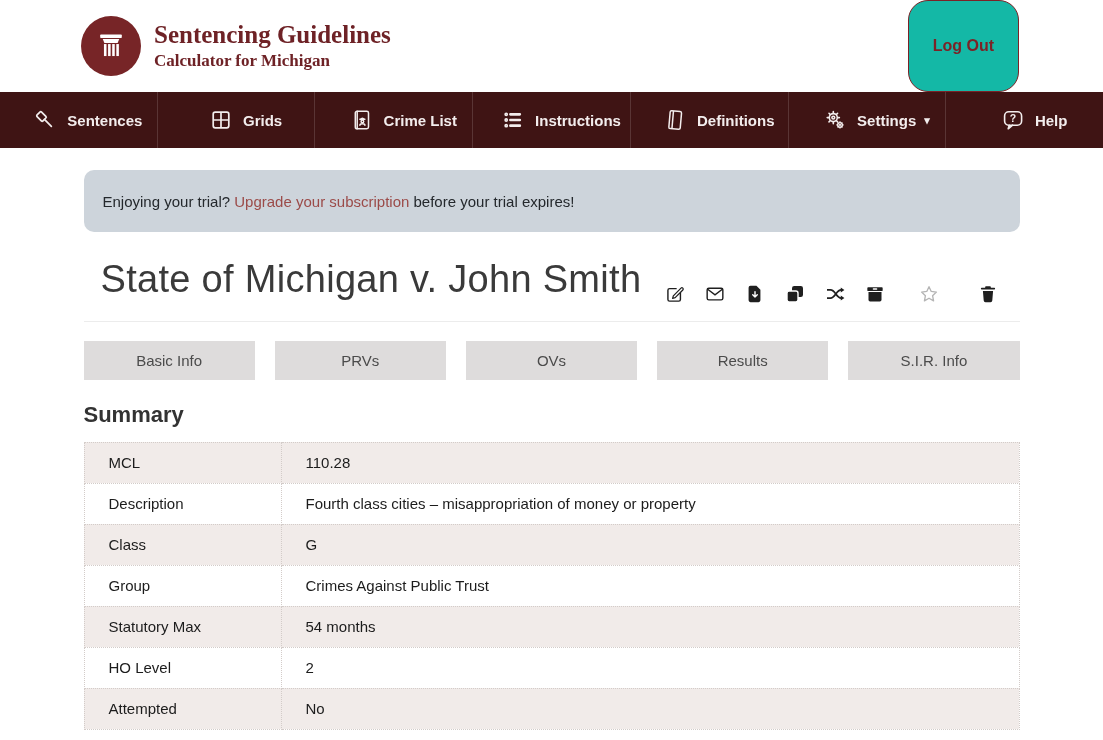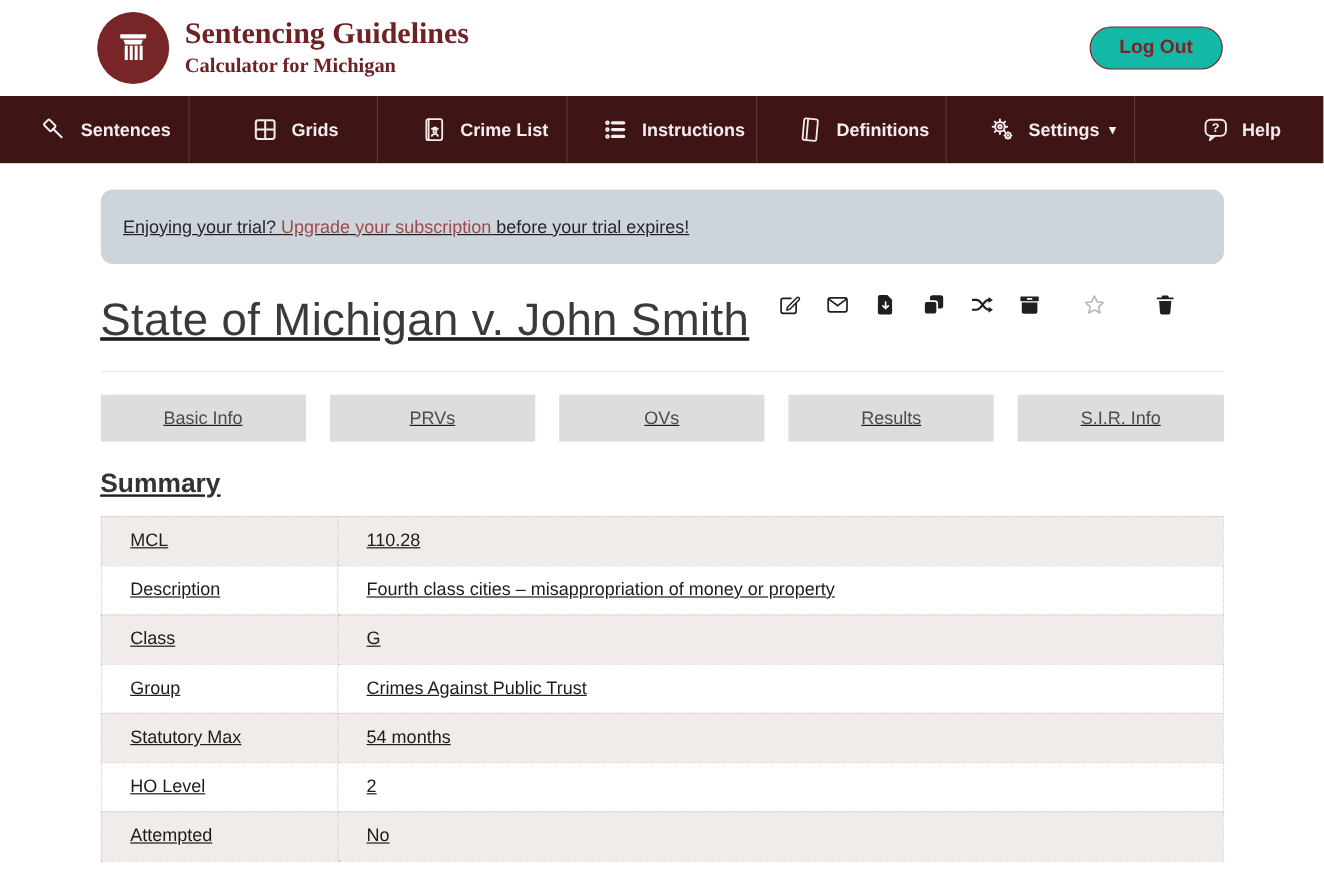--- a/index.html
+++ b/index.html
@@ -5,23 +5,22 @@
   * { box-sizing: border-box; margin: 0; padding: 0; }
   html, body { width: 1103px; height: 740px; }
   body {
     font-family: "Liberation Sans", sans-serif;
     background: #ffffff;
     color: #1f1f1f;
     overflow: hidden;
   }
   
   .app-header {
-    height: 80px;
+    height: 92px;
     display: flex;
-    align-items: center;
     justify-content: space-between;
     padding: 0 84px 0 81px;
     background: #ffffff;
   }
   .logo { display: flex; align-items: center; gap: 13px; cursor: pointer; }
   .logo-mark {
     width: 60px; height: 60px; border-radius: 50%;
     background: #772527;
     display: flex; align-items: center; justify-content: center;
     flex: none;
@@ -61,35 +60,35 @@
     border-right: 1px solid rgba(255,255,255,0.14);
     cursor: pointer;
     white-space: nowrap;
     margin-left: 19px;
   }
   .nav-item:last-child { border-right: none; }
   .nav-icon { width: 24px; height: 24px; display: inline-flex; flex: none; }
   .nav-icon svg { width: 100%; height: 100%; }
   .nav-caret { font-size: 11px; margin-left: -2px; }
   
-  .container { width: 936px; margin: 0 auto; text-decoration: underline; }
+  .container { width: 936px; margin: 0 auto; }
   
   .trial-banner {
     margin-top: 22px;
     background: #cdd4db;
     border-radius: 10px;
     height: 62px;
     display: flex; align-items: center;
     padding: 0 19px;
     font-size: 15px;
     color: #24282c;
   }
   .trial-banner a { color: #9b4b49; cursor: pointer; }
   
-  .title-row { margin-top: 24px; display: flex; align-items: flex-start; }
+  .title-row { margin-top: 24px; display: flex; align-items: flex-end; margin-left: 17px; }
   .case-title {
     font-size: 38px; font-weight: 500; color: #3a3a3a; letter-spacing: .3px;
     line-height: 1.25;
   }
   .actions { display: flex; align-items: center; gap: 20px; margin-left: 24px; }
   .action-btn {
     background: none; border: none; padding: 0;
     width: 20px; height: 20px;
     color: #1f1f1f; cursor: pointer; display: inline-flex;
   }

